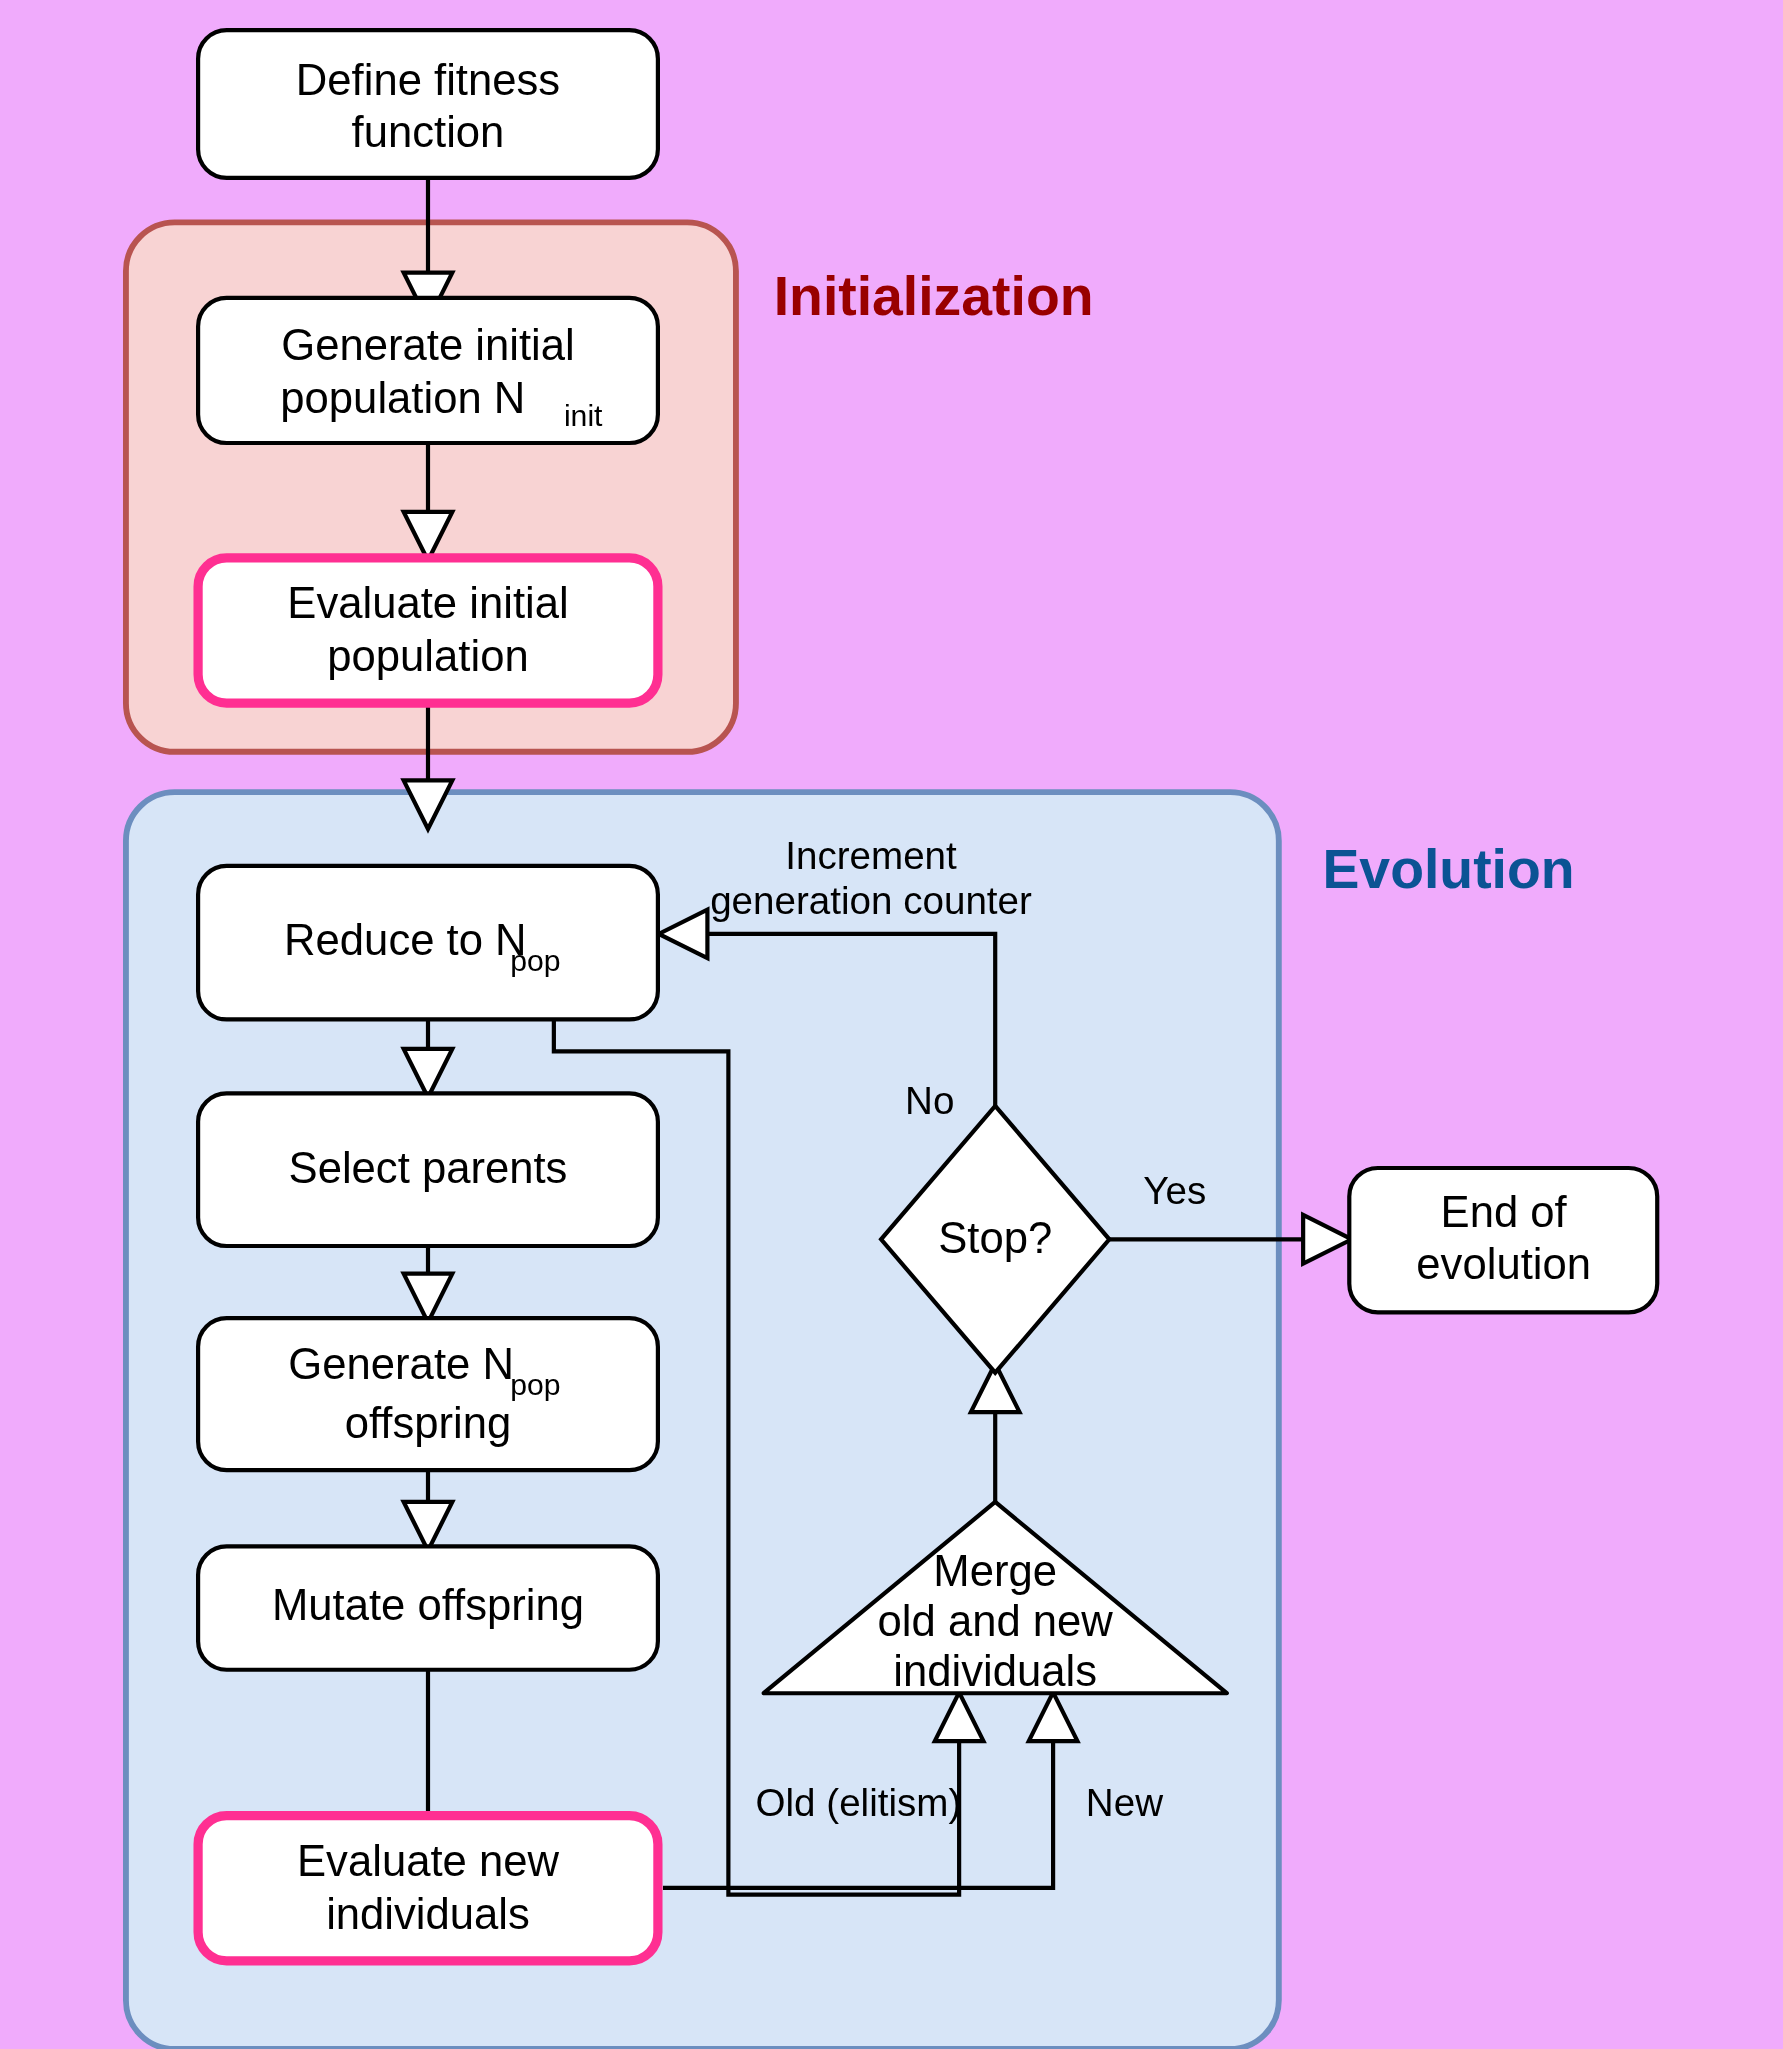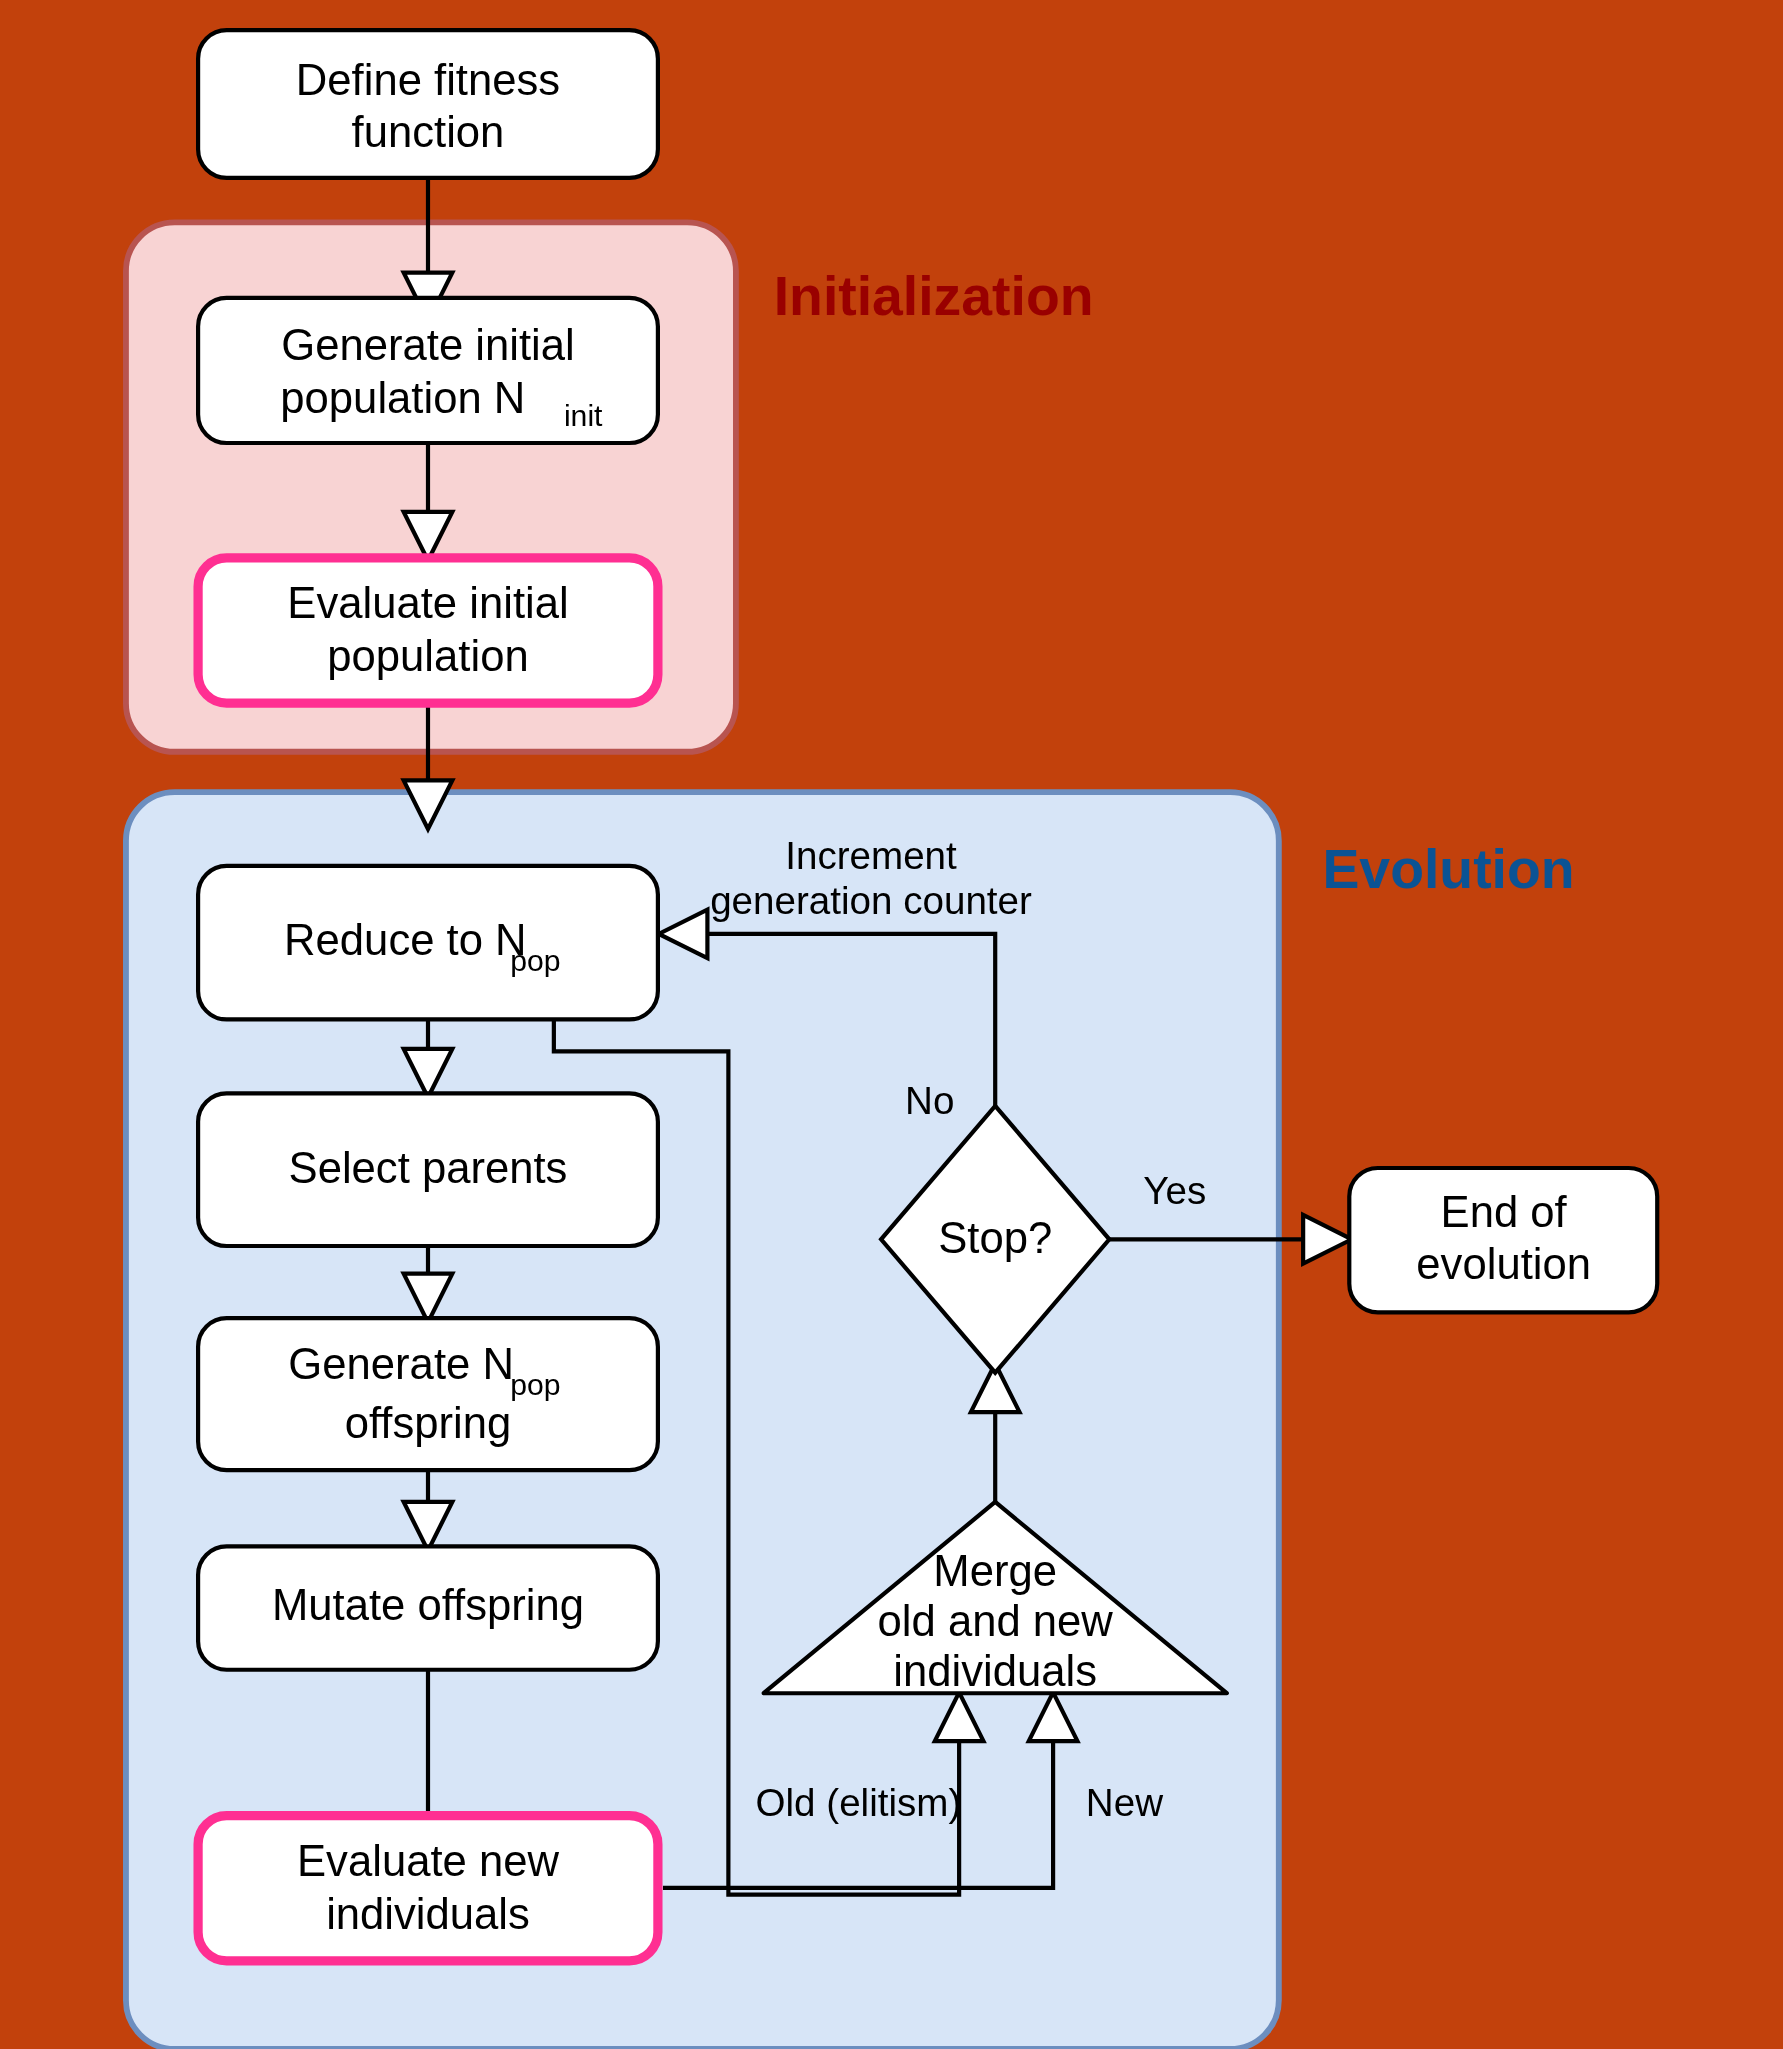--- a/index.html
+++ b/index.html
@@ -7,21 +7,21 @@
     padding: 0;
     background: #ffffff;
   }
   body {
     font-family: "Liberation Sans", sans-serif;
   }
   #canvas {
     position: relative;
     width: 1784px;
     height: 2049px;
-    background: #c2410c;
+    background: #f0abfc;
     overflow: hidden;
   }
   svg.flow {
     position: absolute;
     left: 0;
     top: 0;
     width: 1784px;
     height: 2049px;
   }
   .node-text {

